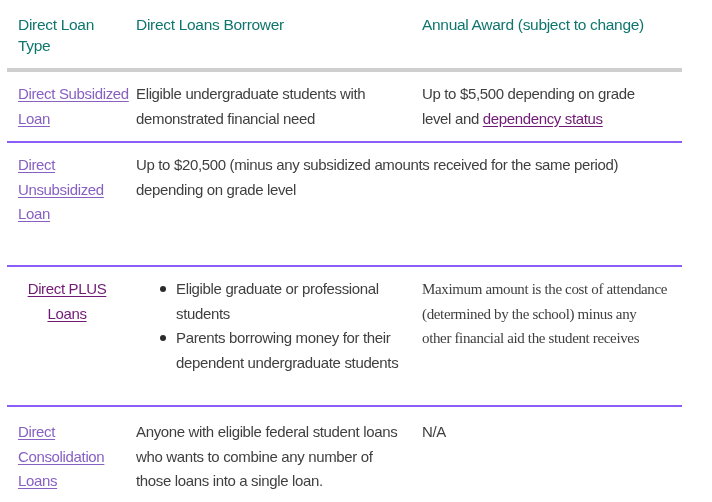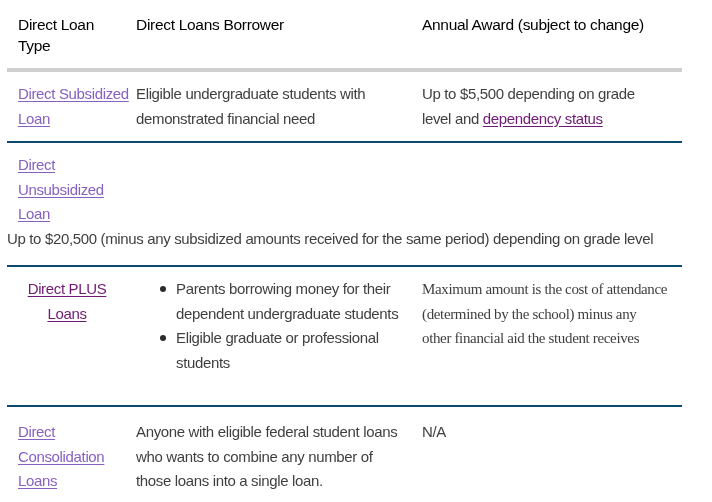--- a/index.html
+++ b/index.html
@@ -14,50 +14,50 @@
       font-family: "Liberation Sans", sans-serif;
       color: #3d3d3d;
     }
     .table {
       position: relative;
       width: 675px;
       margin-left: 7px;
     }
     .row {
       display: flex;
-      border-bottom: 2px solid #0c4a6e;
+      border-bottom: 2px solid #8b5cf6;
     }
     .row.header {
       border-bottom: 4px solid #cfcfcf;
       padding-top: 14px;
       padding-bottom: 12px;
     }
     .row.last {
       border-bottom: none;
     }
     .col1 { width: 129px; padding-left: 11px; box-sizing: border-box; }
     .col2 { width: 286px; padding-left: 0; box-sizing: border-box; }
     .col3 { flex: 1; box-sizing: border-box; }
 
     .hdr {
       font-size: 15.5px;
       line-height: 21px;
-      color: #000000;
+      color: #0f766e;
       letter-spacing: -0.3px;
       font-weight: normal;
     }
     .cell {
       font-size: 15px;
       line-height: 24.5px;
       color: #3f3f3f;
       letter-spacing: -0.35px;
     }
     .row.body { padding-top: 10px; }
     .row.r1 { height: 59px; box-sizing: content-box; }
-    .row.r2 { height: 112px; flex-direction: column; }
+    .row.r2 { height: 112px; }
     .row.r3 { height: 128px; }
     .row.r4 { height: 86px; padding-top: 13px; }
 
     a.link {
       text-decoration: underline;
       text-underline-offset: 2px;
       cursor: pointer;
     }
     a.visited { color: #8760c3; }
     a.unvisited { color: #701a75; }
@@ -108,22 +108,22 @@
     </div>
     <div class="col3 cell" style="padding-right:14px;">Up to $20,500 (minus any subsidized amounts received for the same period) depending on grade level</div>
   </div>
 
   <div class="row body r3">
     <div class="col1 cell" style="padding-right:20px;text-align:center;">
       <a class="link unvisited">Direct PLUS Loans</a>
     </div>
     <div class="col2 cell">
       <ul class="bullets">
+        <li><span class="dot"></span><span>Eligible graduate or professional students</span></li>
         <li><span class="dot"></span><span>Parents borrowing money for their dependent undergraduate students</span></li>
-        <li><span class="dot"></span><span>Eligible graduate or professional students</span></li>
       </ul>
     </div>
     <div class="col3 cell" style="padding-right:14px;font-family:Liberation Serif, serif;">Maximum amount is the cost of attendance (determined by the school) minus any other financial aid the student receives</div>
   </div>
 
   <div class="row body r4 last">
     <div class="col1 cell" style="padding-right:14px;">
       <a class="link visited">Direct Consolidation Loans</a>
     </div>
     <div class="col2 cell" style="padding-right:18px;">Anyone with eligible federal student loans who wants to combine any number of those loans into a single loan.</div>

